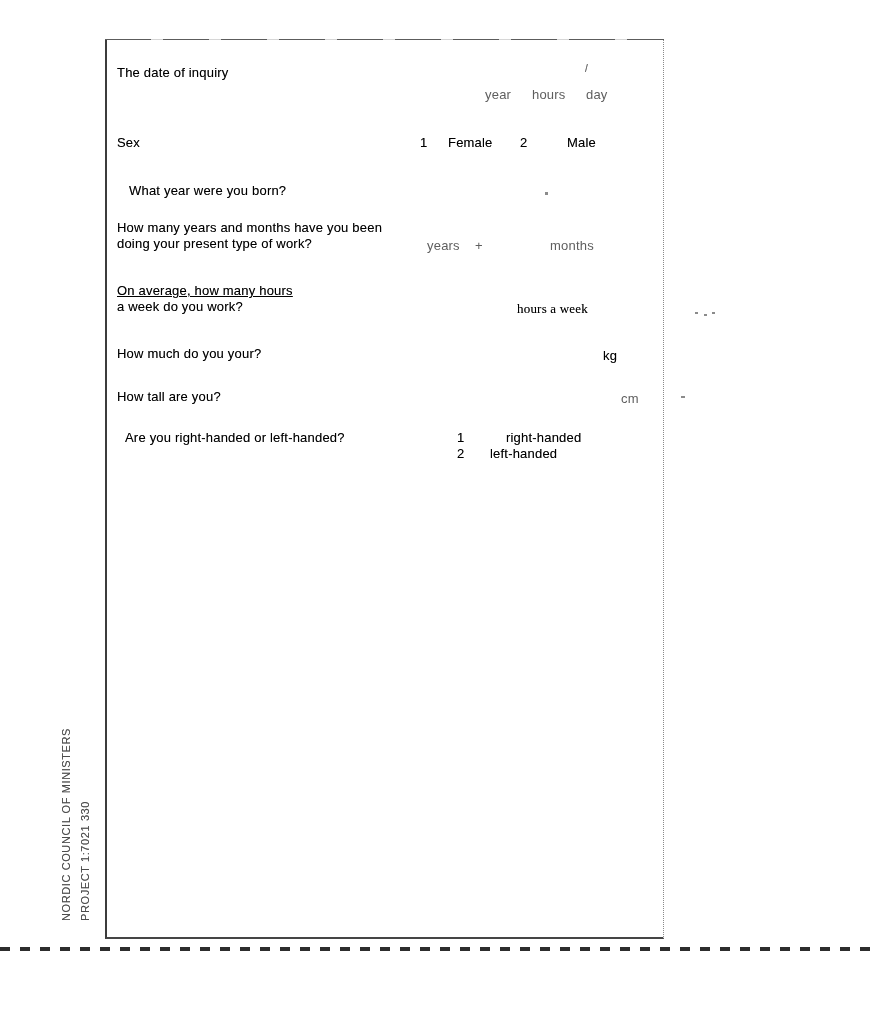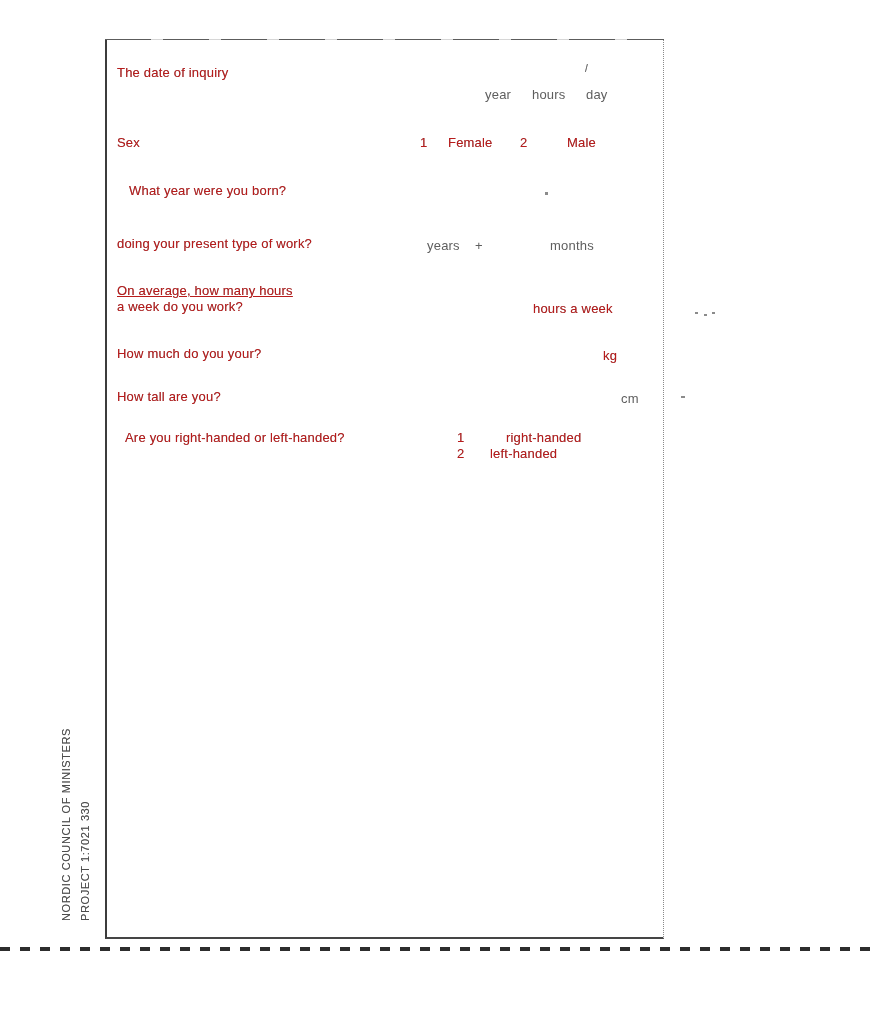--- a/index.html
+++ b/index.html
@@ -36,21 +36,21 @@
     width: 559px;
     height: 1px;
     background: repeating-linear-gradient(90deg,
       #5c5c5c 0 46px, rgba(92,92,92,0.25) 46px 58px);
   }
   .q {
     position: absolute;
     font-size: 13px;
     line-height: 15px;
     letter-spacing: 0.2px;
-    color: #b91c1c;
+    color: #000000;
     white-space: nowrap;
     text-shadow: 0 0 0.5px rgba(70,70,70,0.55);
   }
   .faded { color: #5e5e5e; text-shadow: none; }
   .sep   { font-size: 10px; color: #6a6a6a; }
   
   .stamp {
     position: absolute;
     left: 57px;
     top: 921px;
@@ -100,28 +100,29 @@
     <div class="q faded" style="left:479px; top:47px;">day</div>
 
     <div class="q" style="left:10px; top:95px;">Sex</div>
     <div class="q" style="left:313px; top:95px;">1</div>
     <div class="q" style="left:341px; top:95px;">Female</div>
     <div class="q" style="left:413px; top:95px;">2</div>
     <div class="q" style="left:460px; top:95px;">Male</div>
 
     <div class="q" style="left:22px; top:143px;">What year were you born?</div>
 
+    <div class="q" style="left:10px; top:180px;">How many years and months have you been</div>
     <div class="q" style="left:10px; top:196px;">doing your present type of work?</div>
     <div class="q faded" style="left:320px; top:198px;">years</div>
     <div class="q faded" style="left:368px; top:198px;">+</div>
     <div class="q faded" style="left:443px; top:198px;">months</div>
 
     <div class="q" style="left:10px; top:243px;text-decoration:underline;">On average, how many hours</div>
     <div class="q" style="left:10px; top:259px;">a week do you work?</div>
-    <div class="q" style="left:426px; top:261px;">hours a week</div>
+    <div class="q" style="left:410px; top:261px;font-family:Liberation Serif, serif;">hours a week</div>
 
     <div class="q" style="left:10px; top:306px;">How much do you your?</div>
     <div class="q" style="left:496px; top:308px;">kg</div>
 
     <div class="q" style="left:10px; top:349px;">How tall are you?</div>
     <div class="q faded" style="left:505px; top:351px;margin-left:9px;">cm</div>
 
     <div class="q" style="left:18px; top:390px;">Are you right-handed or left-handed?</div>
     <div class="q" style="left:350px; top:390px;">1</div>
     <div class="q" style="left:383px; top:390px;margin-left:16px;">right-handed</div>

